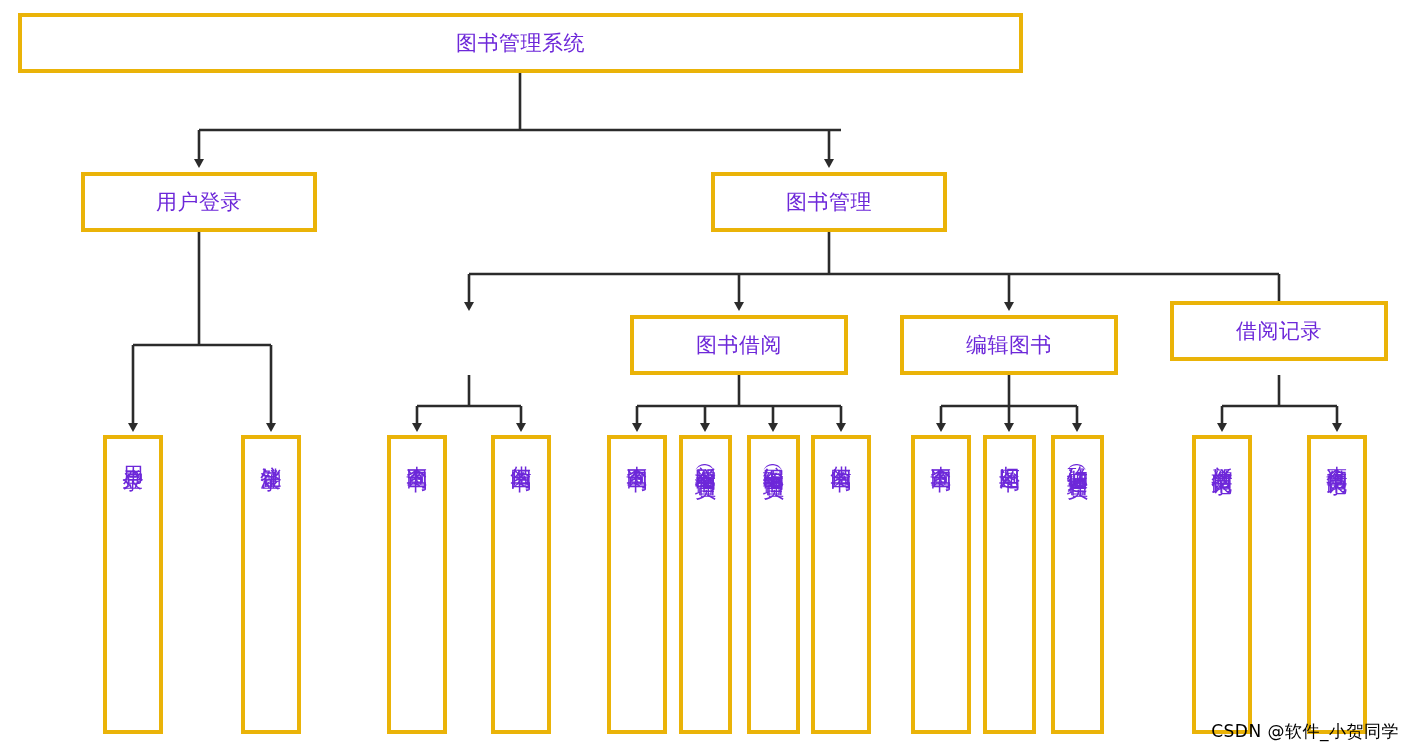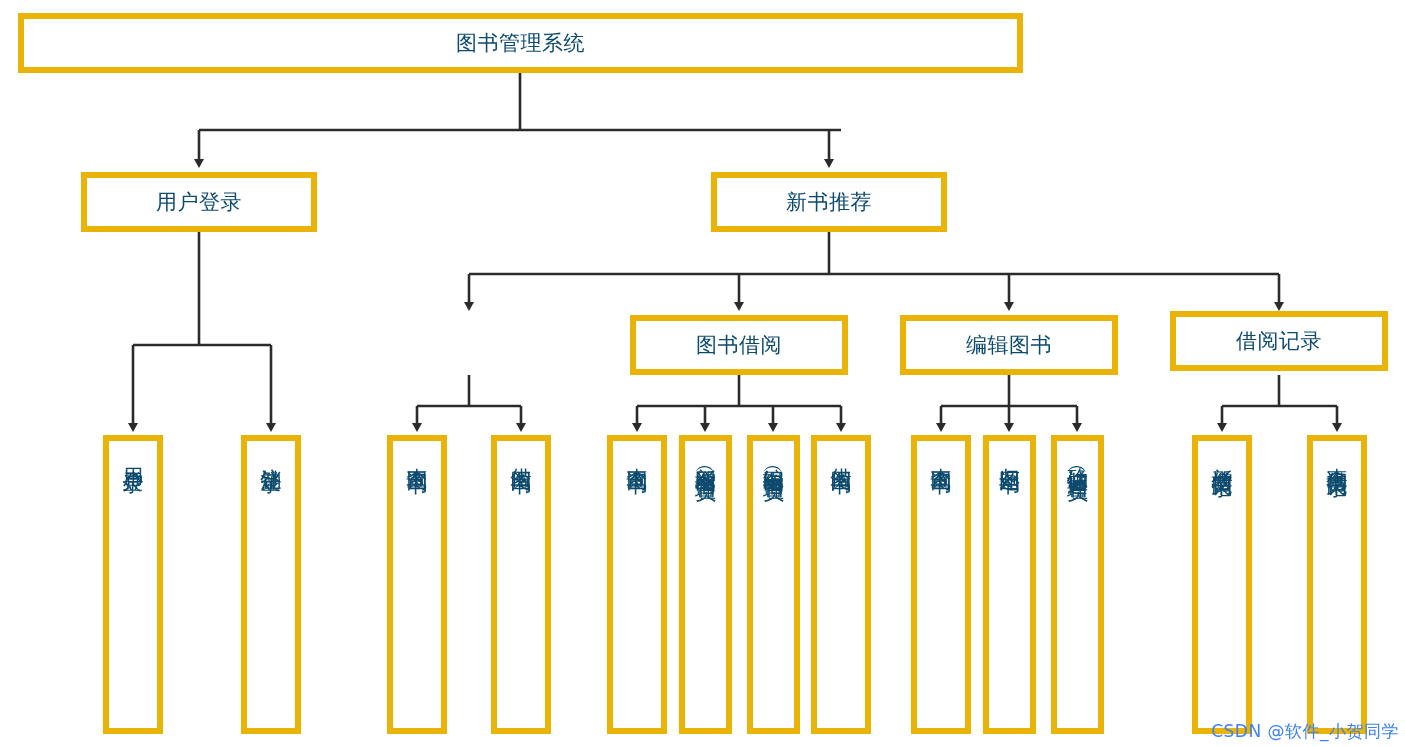--- a/index.html
+++ b/index.html
@@ -20,25 +20,25 @@
     left: 0;
     top: 0;
     width: 1405px;
     height: 747px;
     pointer-events: none;
   }
   .node {
     position: absolute;
     box-sizing: border-box;
     background: #ffffff;
-    border: 6px solid #eab308;
+    border: 4px solid #eab308;
     display: flex;
     align-items: center;
     justify-content: center;
-    color: #0c4a6e;
+    color: #6d28d9;
   }
   .node.h {
     font-size: 21px;
     letter-spacing: 0.5px;
   }
   .node.v {
     writing-mode: vertical-rl;
     text-orientation: upright;
     font-size: 21px;
     letter-spacing: 2px;
@@ -50,21 +50,21 @@
     writing-mode: vertical-rl;
     text-orientation: upright;
     line-height: 1.05;
     white-space: nowrap;
   }
   .watermark {
     position: absolute;
     right: 6px;
     bottom: 4px;
     font-size: 17px;
-    color: #3b82f6;
+    color: #000000;
     white-space: nowrap;
     letter-spacing: 0.5px;
   }
 </style>
 </head>
 <body>
 
 <div id="canvas">
 
   <svg id="wires" viewBox="0 0 1405 747">
@@ -118,30 +118,30 @@
   </svg>
 
   <div class="node h" style="left:18px; top:13px; width:1005px; height:60px;">
     <span>图书管理系统</span>
   </div>
 
   <div class="node h" style="left:81px; top:172px; width:236px; height:60px;">
     <span>用户登录</span>
   </div>
   <div class="node h" style="left:711px; top:172px; width:236px; height:60px;">
-    <span>新书推荐</span>
+    <span>图书管理</span>
   </div>
 
   <div class="node h" style="left:630px; top:315px; width:218px; height:60px;">
     <span>图书借阅</span>
   </div>
   <div class="node h" style="left:900px; top:315px; width:218px; height:60px;">
     <span>编辑图书</span>
   </div>
-  <div class="node h" style="left:1170px; top:311px; width:218px; height:60px;">
+  <div class="node h" style="left:1170px; top:301px; width:218px; height:60px;">
     <span>借阅记录</span>
   </div>
 
   <div class="node v" style="left:103px; top:435px; width:60px; height:299px;">
     <span class="vtext">用户登录</span>
   </div>
   <div class="node v" style="left:241px; top:435px; width:60px; height:299px;">
     <span class="vtext">注销登录</span>
   </div>
 

